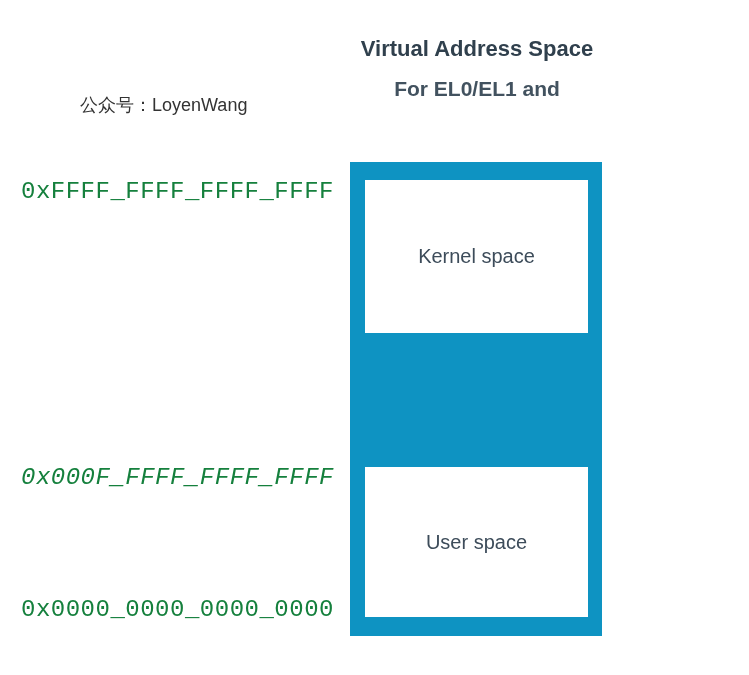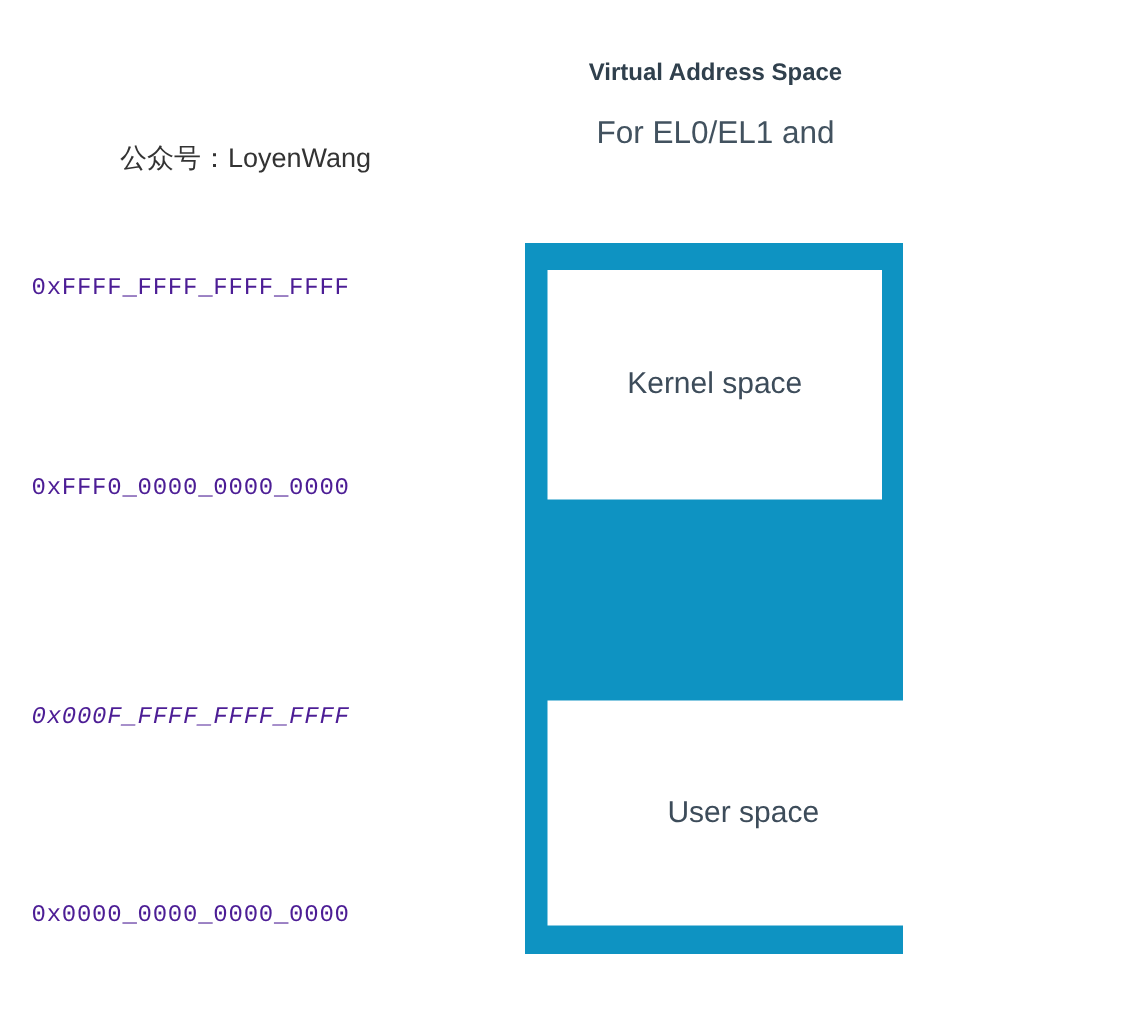--- a/index.html
+++ b/index.html
@@ -12,47 +12,47 @@
     overflow: hidden;
   }
   .header {
     position: absolute;
     left: 340px;
     top: 36px;
     width: 274px;
     text-align: center;
   }
   .title {
-    font-size: 16px;
+    font-size: 22px;
     font-weight: 700;
     color: #30404d;
     line-height: 26px;
   }
   .subtitle {
     margin-top: 12px;
     font-size: 21px;
-    font-weight: 400;
+    font-weight: 700;
     color: #42525f;
     line-height: 29px;
   }
   .watermark {
     position: absolute;
     left: 80px;
     top: 93px;
     font-size: 18px;
     color: #333333;
     line-height: 24px;
   }
   .addr {
     position: absolute;
     left: 21px;
     font-family: "Liberation Mono", monospace;
-    font-size: 16px;
+    font-size: 24px;
     letter-spacing: 0.5px;
-    color: #4c1d95;
+    color: #15803d;
     line-height: 26px;
     white-space: nowrap;
   }
   .addr-1 { top: 179px; }
   .addr-2 { top: 312px; }
   .addr-3 { top: 465px; font-style: italic; }
   .addr-4 { top: 597px; font-family: Liberation Mono, monospace; }
   .memory-map {
     position: absolute;
     left: 350px;
@@ -66,38 +66,37 @@
     left: 15px;
     width: 223px;
     background: #ffffff;
     display: flex;
     align-items: center;
     justify-content: center;
     font-size: 20px;
     color: #3d4c5a;
   }
   .region-kernel { top: 18px;  height: 153px; }
-  .region-user   { top: 305px; height: 150px; padding-left: 19px; }
+  .region-user   { top: 305px; height: 150px; }
 </style>
 </head>
 <body>
 
 <div class="canvas">
 
   <div class="header">
     <div class="title">Virtual Address Space</div>
     <div class="subtitle">
       <div>For EL0/EL1 and</div>
     </div>
   </div>
 
   <div class="watermark">公众号：LoyenWang</div>
 
   <div class="addr addr-1">0xFFFF_FFFF_FFFF_FFFF</div>
-  <div class="addr addr-2">0xFFF0_0000_0000_0000</div>
   <div class="addr addr-3">0x000F_FFFF_FFFF_FFFF</div>
   <div class="addr addr-4">0x0000_0000_0000_0000</div>
 
   <div class="memory-map">
     <div class="region region-kernel">
       <span>Kernel space</span>
     </div>
     <div class="region region-user">
       <span>User space</span>
     </div>

